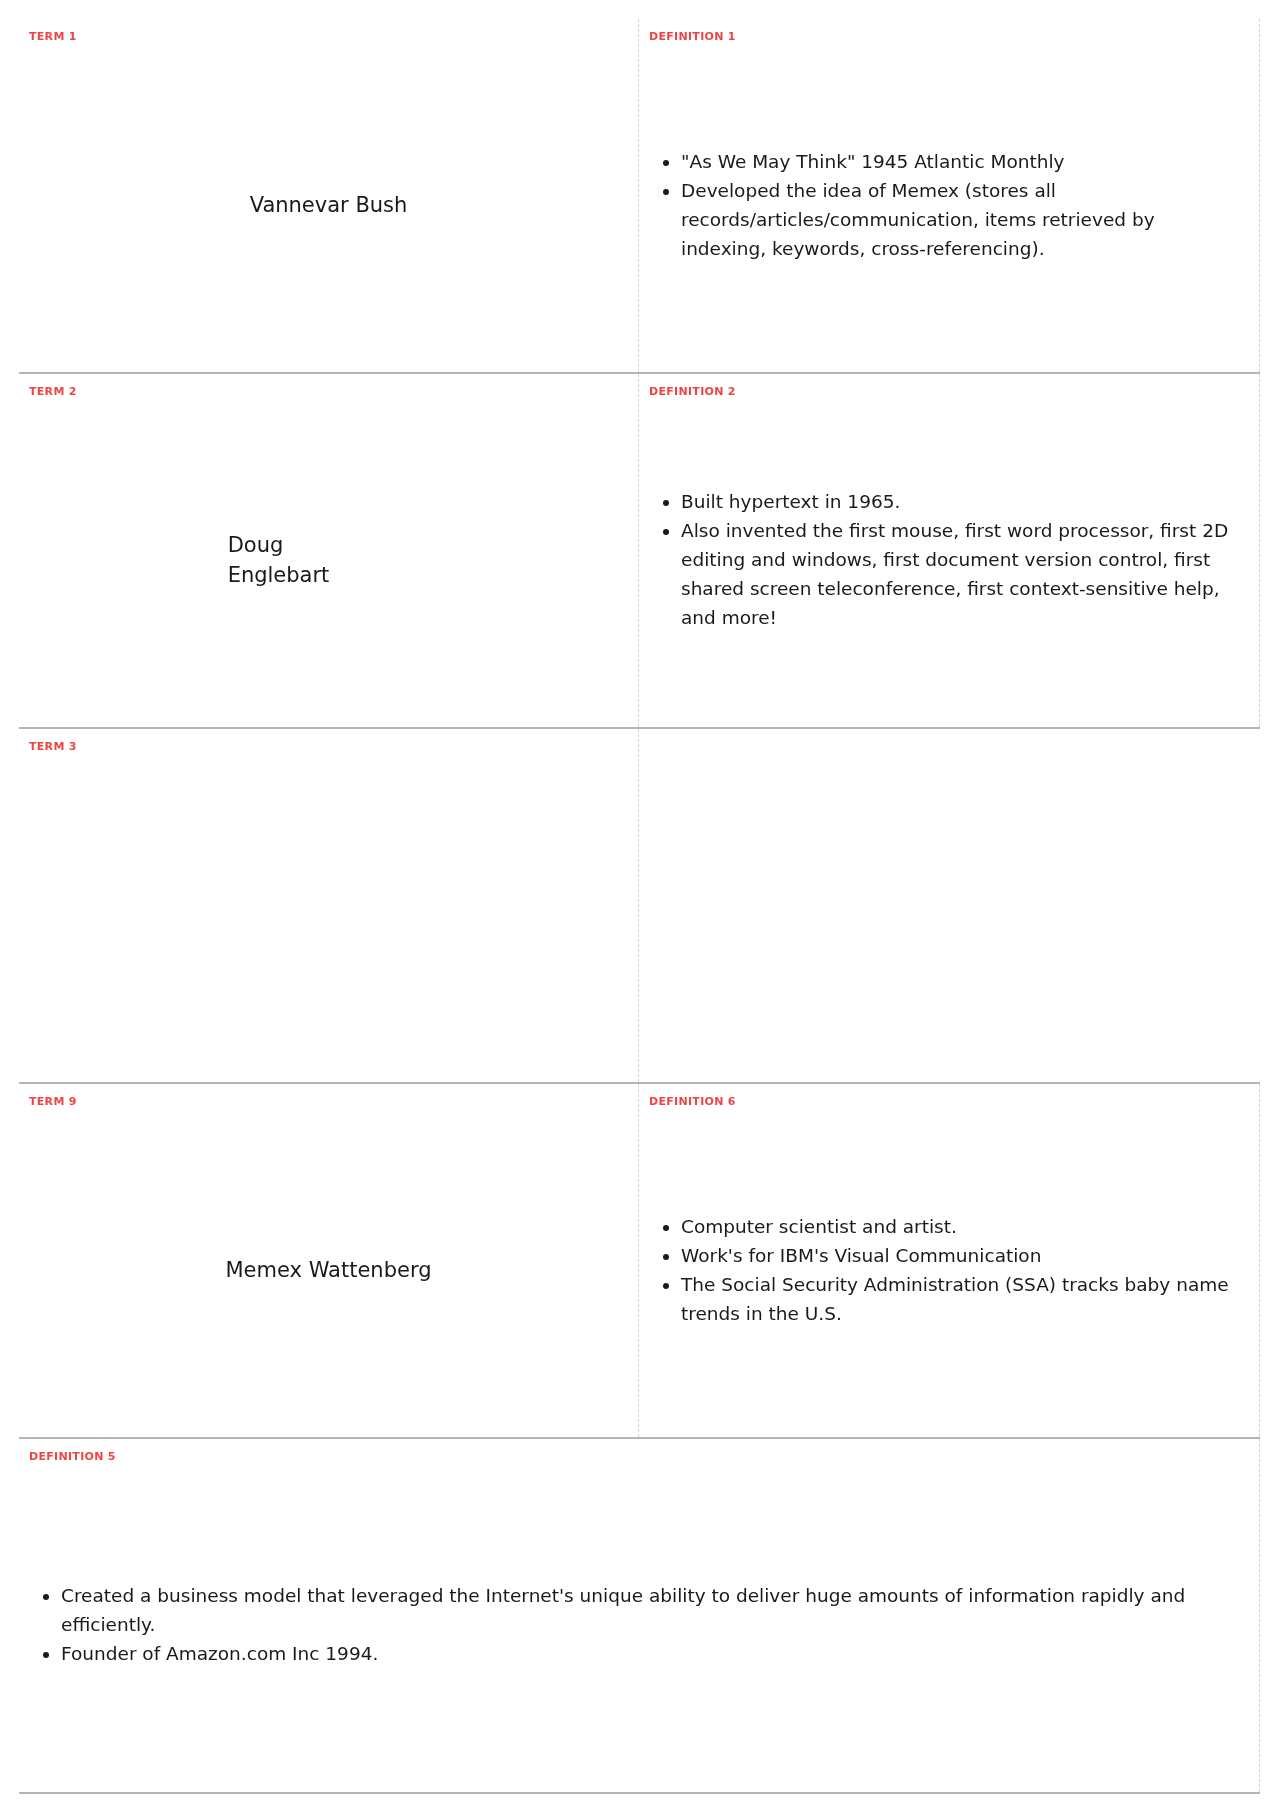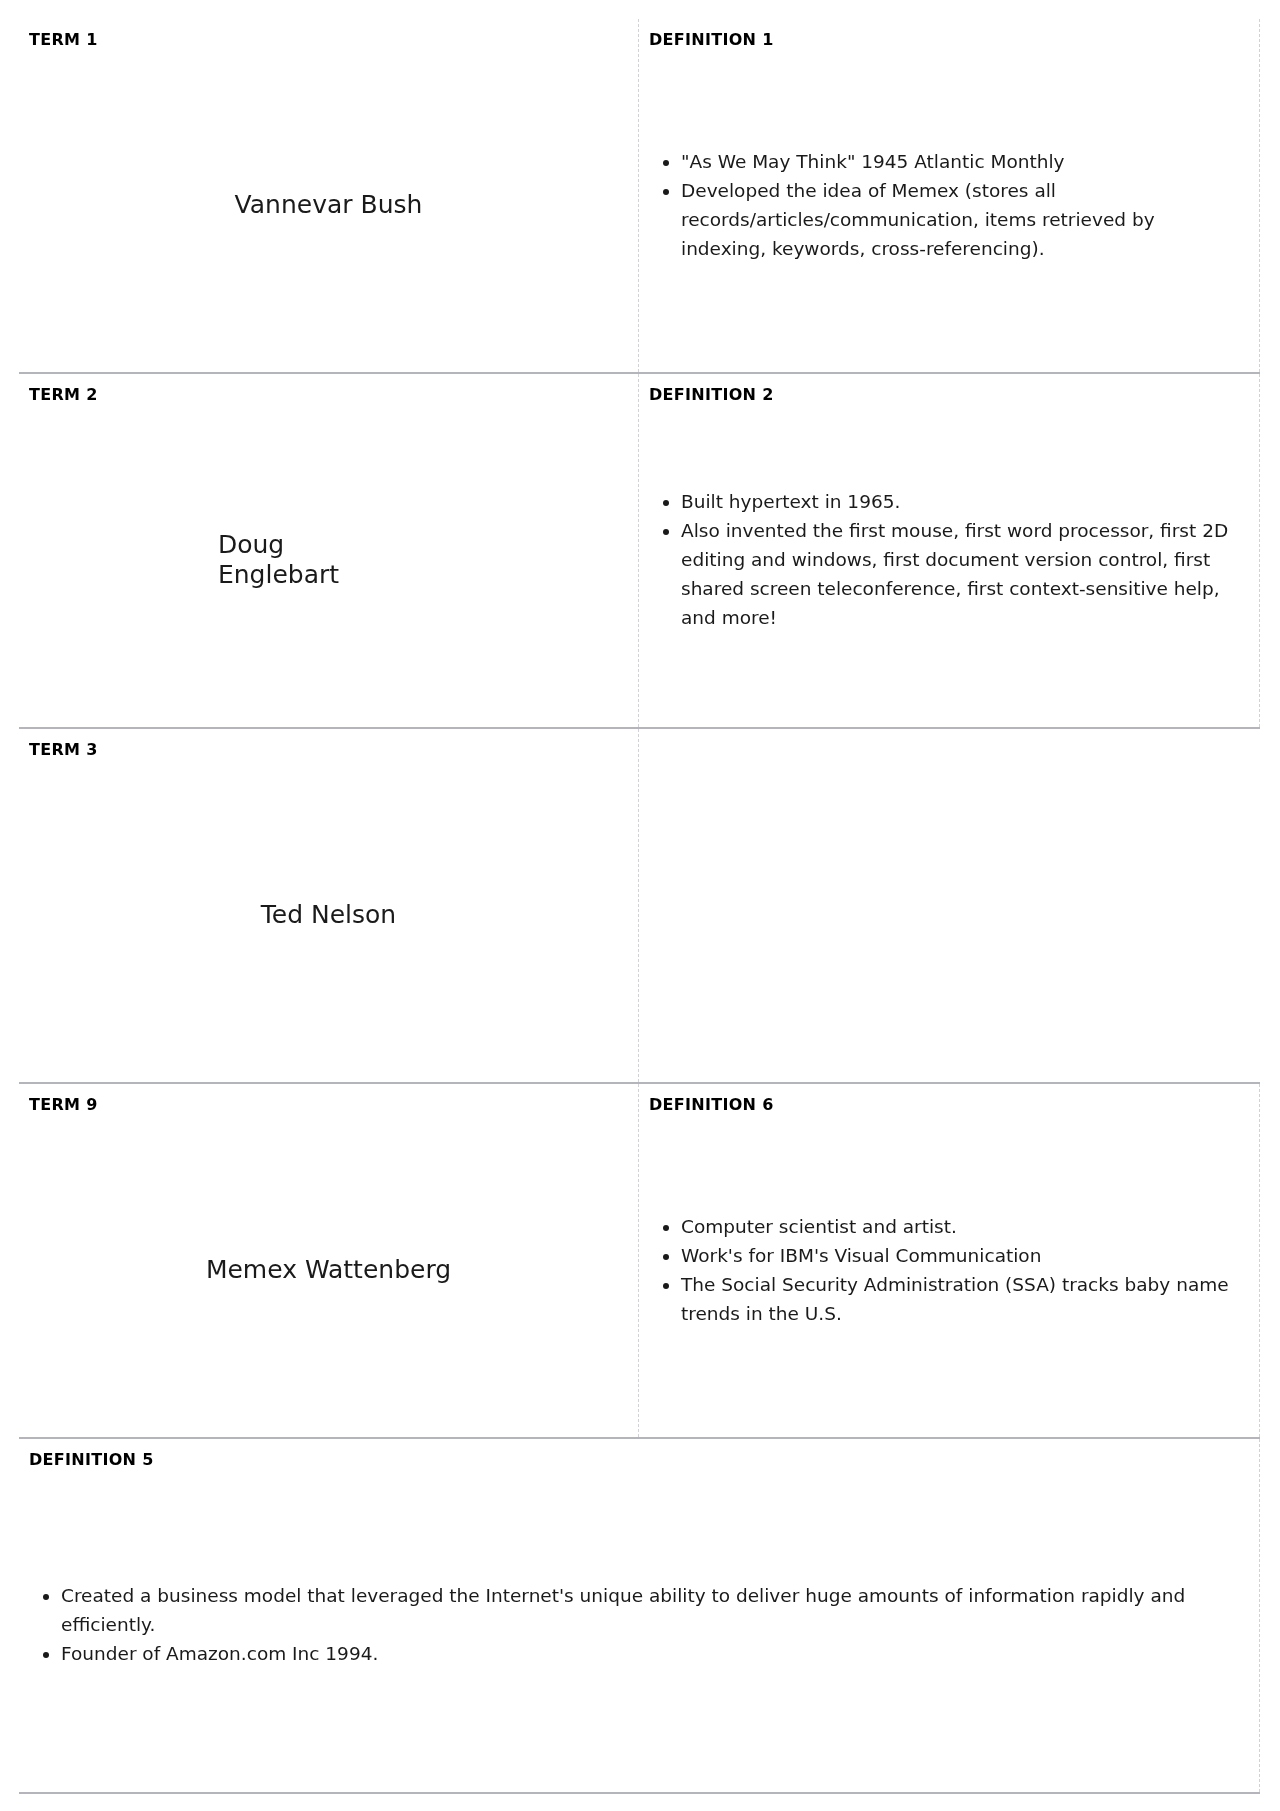--- a/index.html
+++ b/index.html
@@ -38,39 +38,39 @@
       position: relative;
       flex: 1;
       height: 100%;
       box-sizing: border-box;
       border-right: 1px dashed #d2d2d6;
     }
     .cell-label {
       position: absolute;
       left: 10px;
       top: 11px;
-      font-size: 16px;
+      font-size: 11px;
       font-weight: bold;
       letter-spacing: 0.3px;
-      color: #000000;
+      color: #ef4444;
     }
     .term-body {
       position: absolute;
       left: 0;
       right: 0;
       top: 40px;
       bottom: 0;
       display: flex;
       align-items: center;
       justify-content: center;
       padding-bottom: 22px;
       box-sizing: border-box;
     }
     .term-text {
-      font-size: 25px;
+      font-size: 21px;
       line-height: 30px;
       white-space: pre-line;
       text-align: left;
       color: #1a1a1a;
     }
     .def-body {
       position: absolute;
       left: 10px;
       right: 14px;
       top: 40px;
@@ -140,23 +140,20 @@
             <li>Also invented the first mouse, first word processor, first 2D editing and windows, first document version control, first shared screen teleconference, first context-sensitive help, and more!</li>
           </ul>
         </div>
       </div>
     </div>
   </div>
 
   <div class="card-row">
     <div class="term-cell">
       <div class="cell-label">TERM 3</div>
-      <div class="term-body">
-        <div class="term-text">Ted Nelson</div>
-      </div>
     </div>
   </div>
 
   <div class="card-row">
     <div class="term-cell">
       <div class="cell-label">TERM 9</div>
       <div class="term-body">
         <div class="term-text">Memex Wattenberg</div>
       </div>
     </div>

